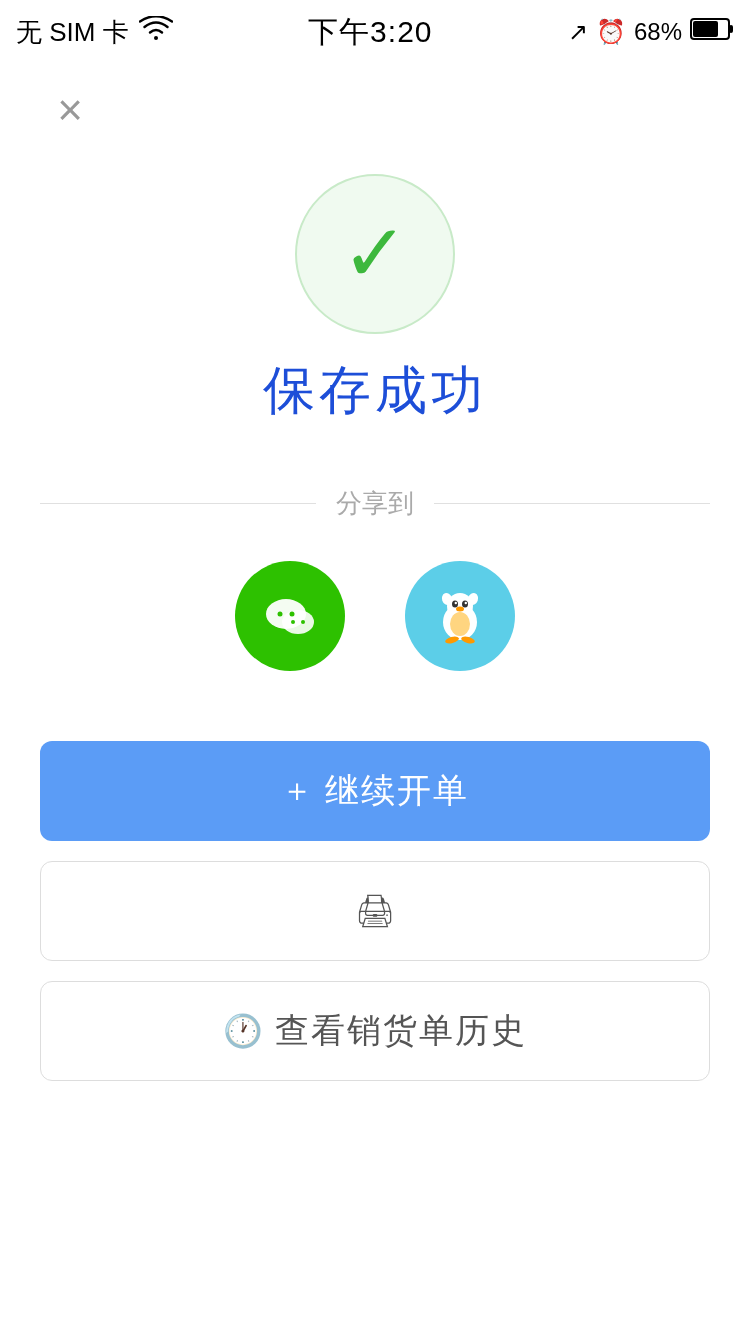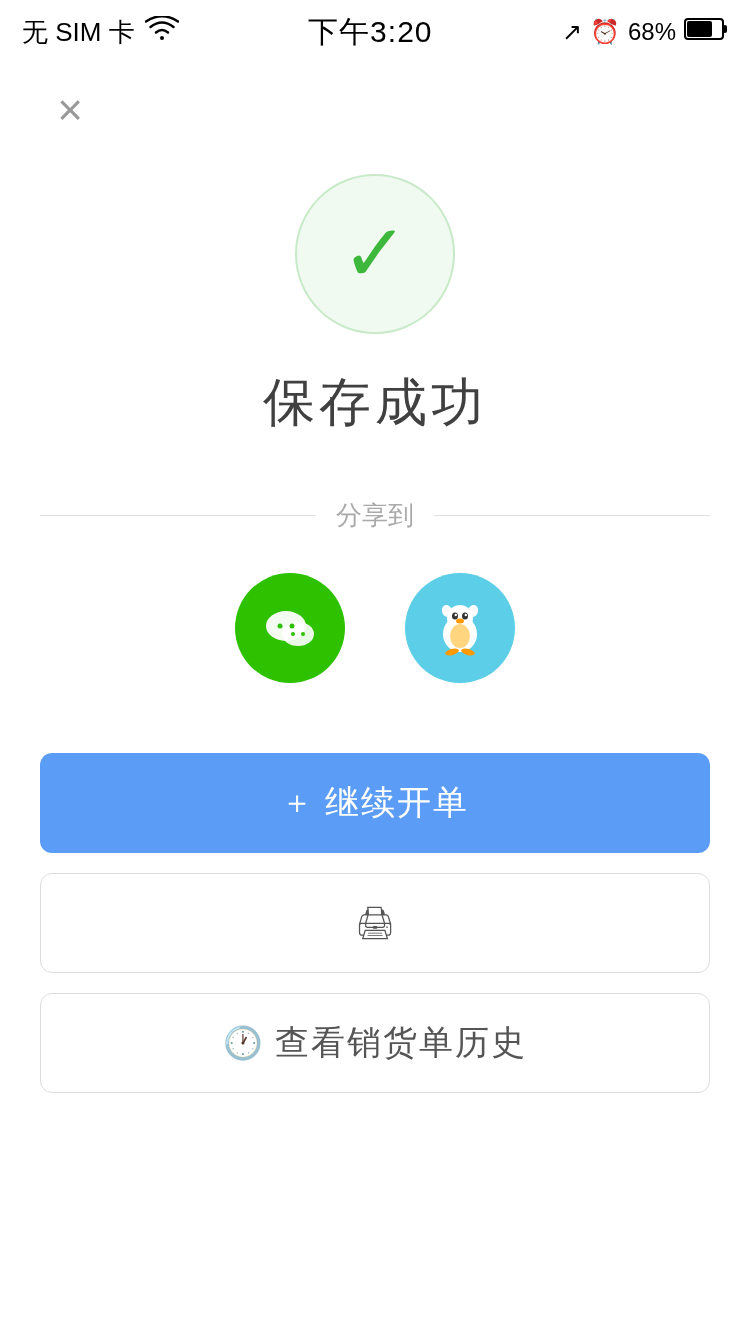--- a/index.html
+++ b/index.html
@@ -15,21 +15,21 @@
     }
 
     
     .status-bar {
       width: 100%;
       height: 64px;
       background: #ffffff;
       display: flex;
       align-items: center;
       justify-content: space-between;
-      padding: 0 22px;
+      padding: 0 16px;
       font-size: 26px;
       color: #000;
     }
 
     .status-left {
       display: flex;
       align-items: center;
       gap: 10px;
     }
 
@@ -88,24 +88,24 @@
     }
 
     .check-icon {
       font-size: 80px;
       color: #3db83d;
       line-height: 1;
     }
 
     
     .success-title {
-      margin-top: 34px;
+      margin-top: 22px;
       font-size: 52px;
       font-weight: 400;
-      color: #404040;
+      color: #1d4ed8;
       letter-spacing: 4px;
     }
 
     
     .share-section {
       margin-top: 60px;
       width: 100%;
       display: flex;
       align-items: center;
       gap: 20px;

